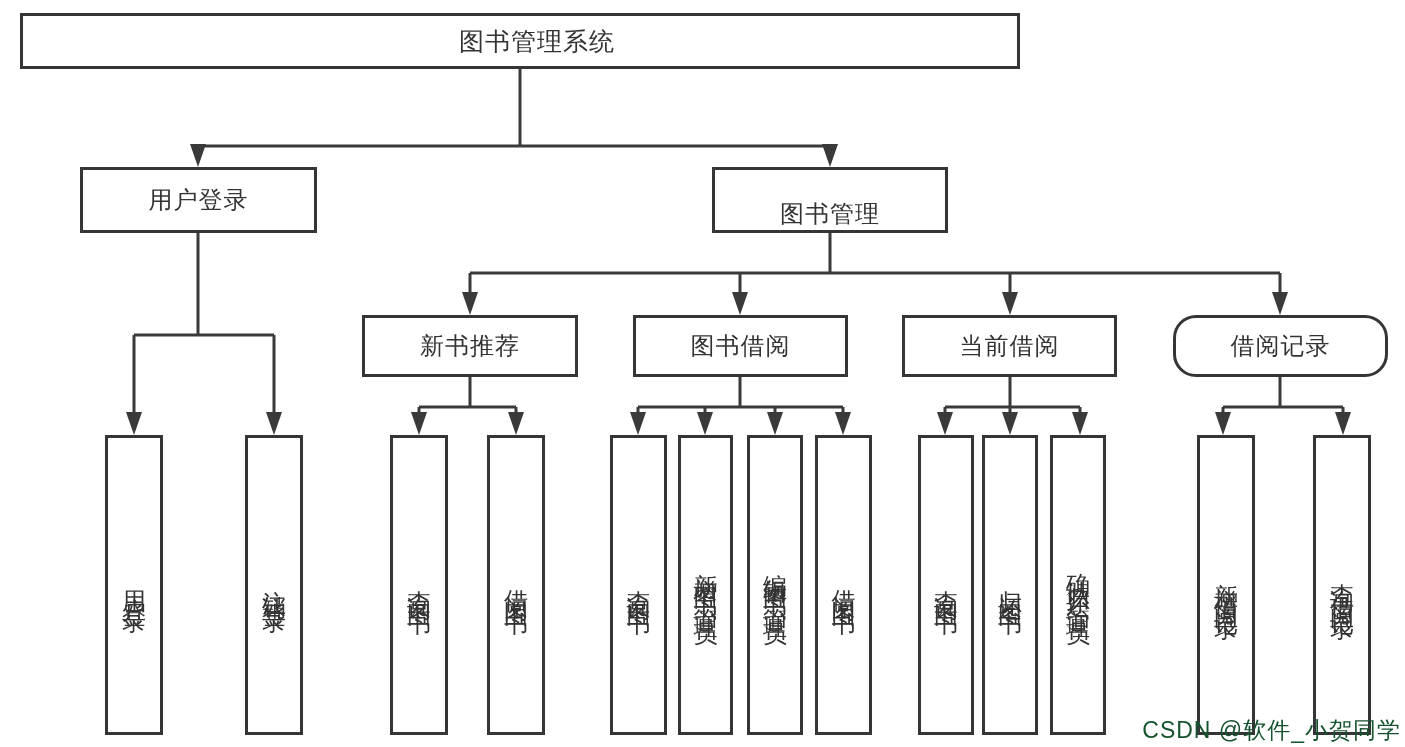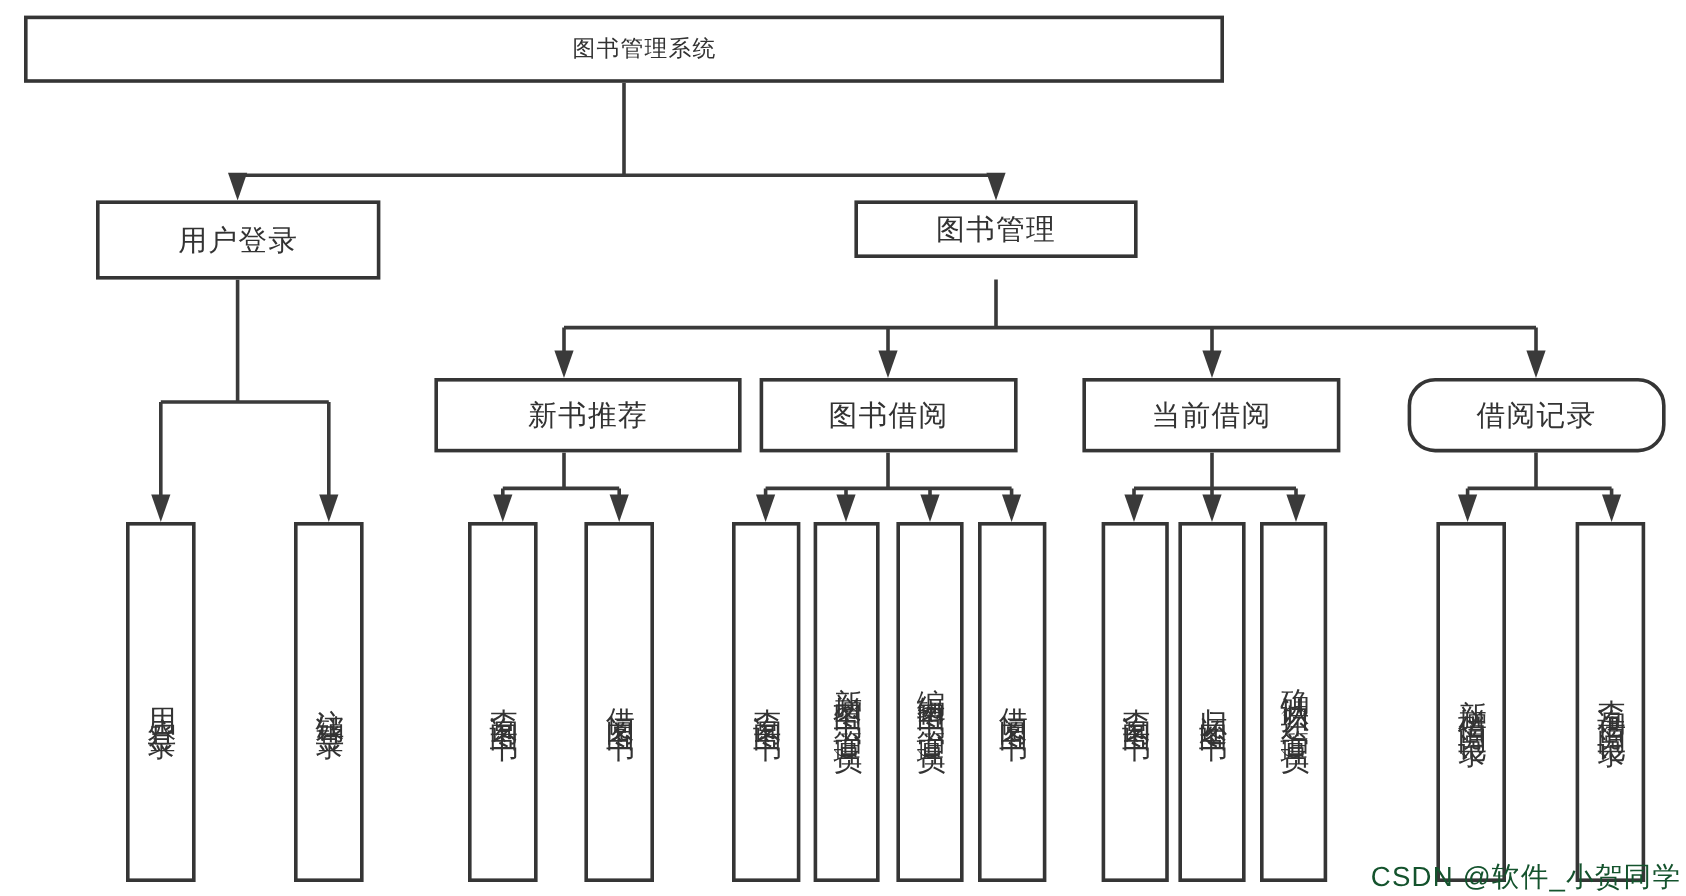--- a/index.html
+++ b/index.html
@@ -1,21 +1,21 @@
 <!DOCTYPE html>
 <html><head>
 <meta charset="utf-8">
 <style>
   html,body{margin:0;padding:0;background:#ffffff;}
   body{font-family:"Liberation Sans", sans-serif;}
   #canvas{position:relative;width:1405px;height:747px;background:#ffffff;overflow:hidden;}
   #wires{position:absolute;left:0;top:0;width:1405px;height:747px;}
   .hbox{position:absolute;box-sizing:border-box;border:3px solid #353535;background:#ffffff;
         display:flex;align-items:center;justify-content:center;color:#333333;}
-  .root-box{font-size:19px;letter-spacing:1px;padding-left:34px;}
+  .root-box{font-size:25px;letter-spacing:1px;padding-left:34px;}
   .l2-box,.l3-box{font-size:24px;letter-spacing:1px;}
   .vbox{position:absolute;box-sizing:border-box;border:3px solid #353535;background:#ffffff;
         display:flex;align-items:center;justify-content:center;color:#333333;}
   .vbox span{writing-mode:vertical-rl;font-size:24px;letter-spacing:7px;white-space:nowrap;}
   .watermark{position:absolute;right:4px;bottom:1px;font-size:23px;color:#14532d;
              letter-spacing:1px;z-index:5;}
 </style>
 </head>
 <body>
 
@@ -52,25 +52,25 @@
     </g>
   </svg>
 
   <div class="hbox root-box" style="left:20px;top:13px;width:1000px;height:56px;">
     <span>图书管理系统</span>
   </div>
 
   <div class="hbox l2-box" style="left:80px;top:167px;width:237px;height:66px;">
     <span>用户登录</span>
   </div>
-  <div class="hbox l2-box" style="left:712px;top:167px;width:236px;height:48px;">
+  <div class="hbox l2-box" style="left:712px;top:167px;width:236px;height:66px;align-items:flex-end;">
     <span>图书管理</span>
   </div>
 
-  <div class="hbox l3-box" style="left:362px;top:315px;width:256px;height:62px;">
+  <div class="hbox l3-box" style="left:362px;top:315px;width:216px;height:62px;">
     <span>新书推荐</span>
   </div>
   <div class="hbox l3-box" style="left:633px;top:315px;width:215px;height:62px;">
     <span>图书借阅</span>
   </div>
   <div class="hbox l3-box" style="left:902px;top:315px;width:215px;height:62px;">
     <span>当前借阅</span>
   </div>
   <div class="hbox l3-box" style="left:1173px;top:315px;width:215px;height:62px;border-radius:23px;">
     <span>借阅记录</span>

